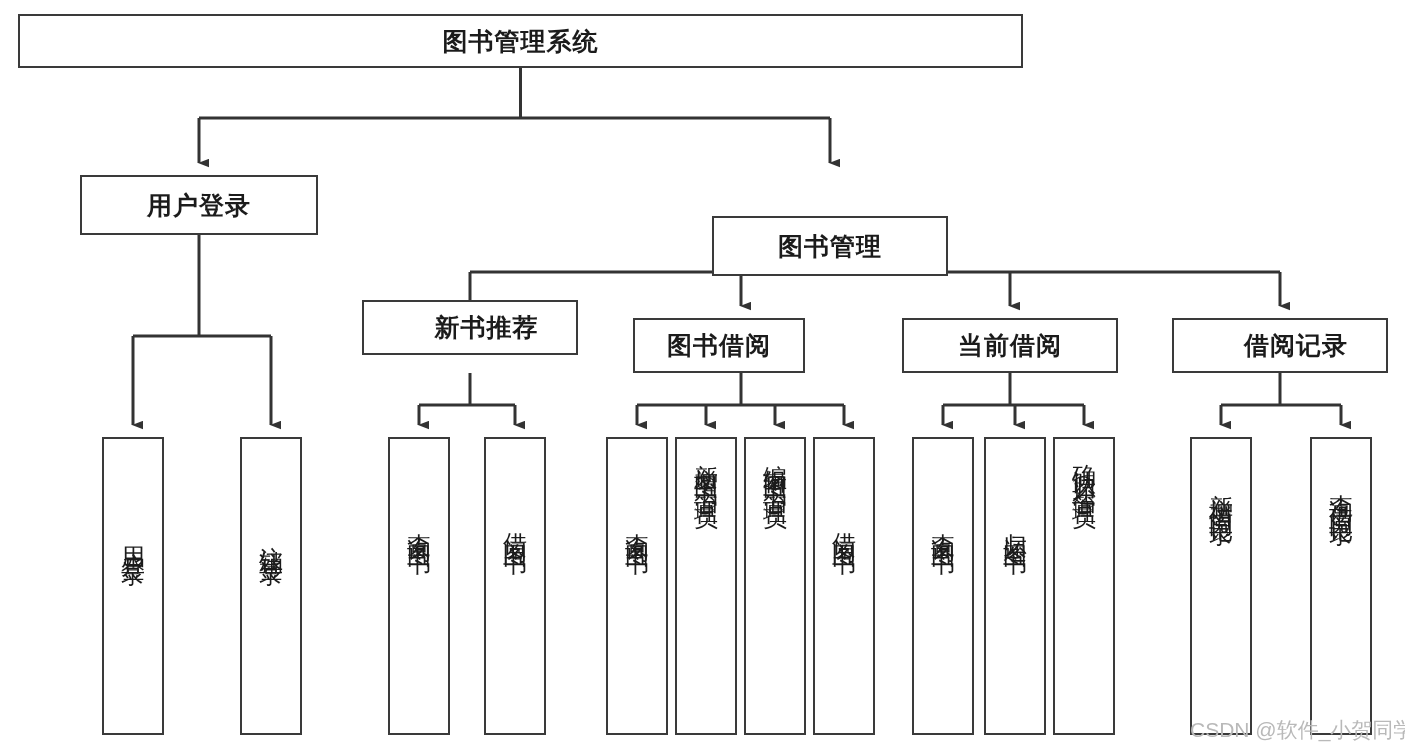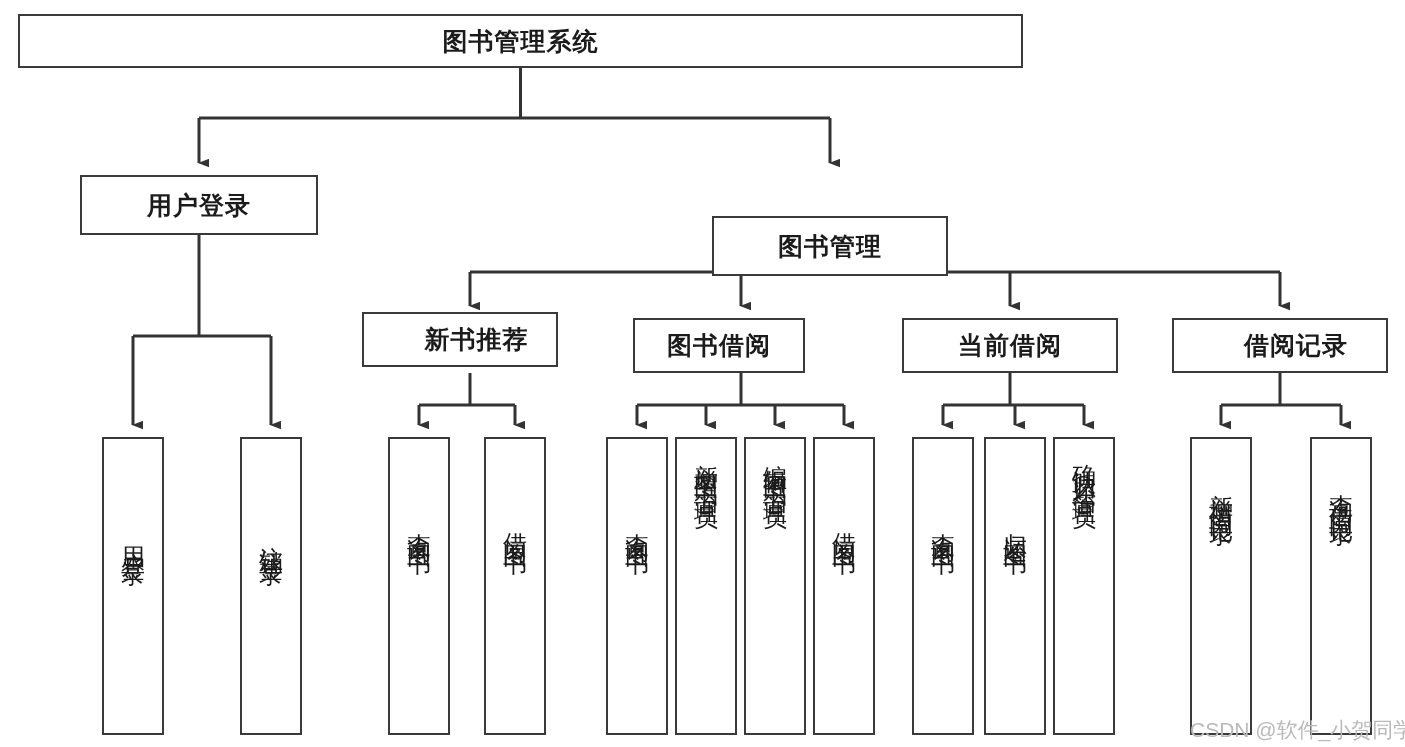--- a/index.html
+++ b/index.html
@@ -124,21 +124,21 @@
     <span>图书管理系统</span>
   </div>
 
   <div class="node h" style="left:80px; top:175px; width:238px; height:60px;">
     <span>用户登录</span>
   </div>
   <div class="node h" style="left:712px; top:175px; width:236px; height:60px;margin-top:41px;">
     <span>图书管理</span>
   </div>
 
-  <div class="node h" style="left:362px; top:312px; width:196px; height:55px;padding-left:33px;">
+  <div class="node h" style="left:362px; top:300px; width:216px; height:55px;padding-left:33px;">
     <span>新书推荐</span>
   </div>
   <div class="node h" style="left:633px; top:318px; width:172px; height:55px;">
     <span>图书借阅</span>
   </div>
   <div class="node h" style="left:902px; top:318px; width:216px; height:55px;">
     <span>当前借阅</span>
   </div>
   <div class="node h" style="left:1172px; top:318px; width:216px; height:55px;padding-left:32px;">
     <span>借阅记录</span>

